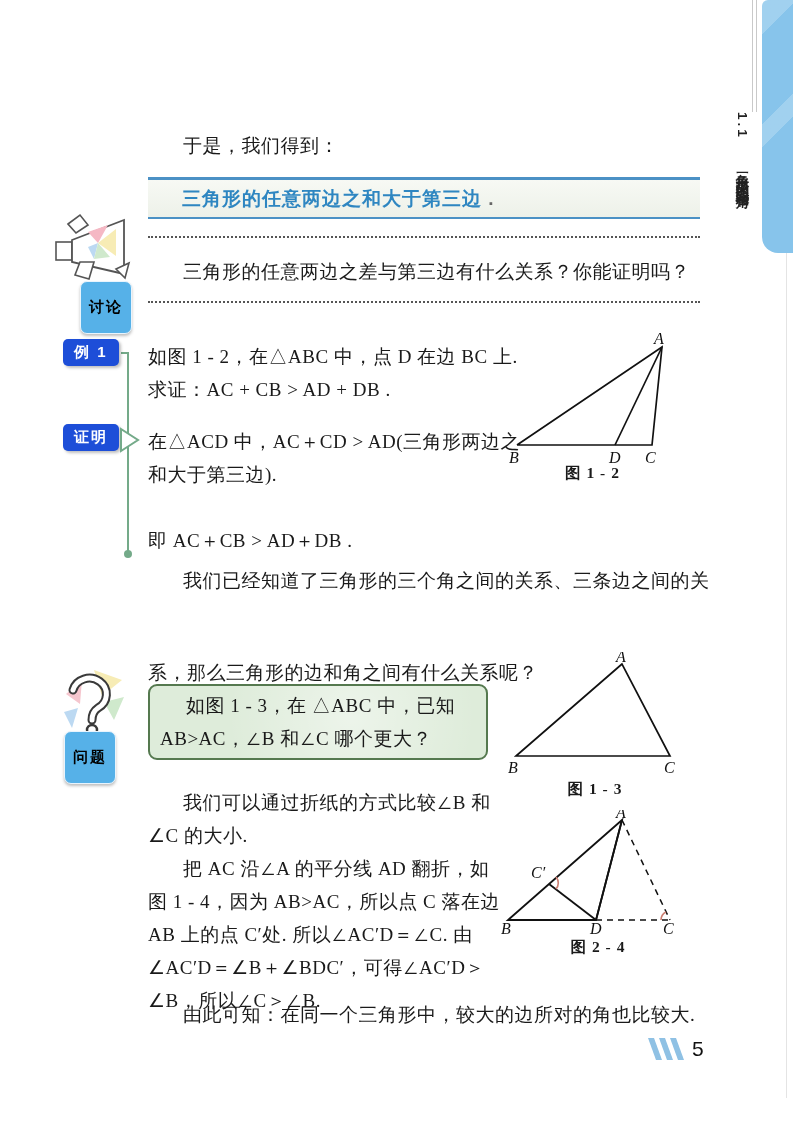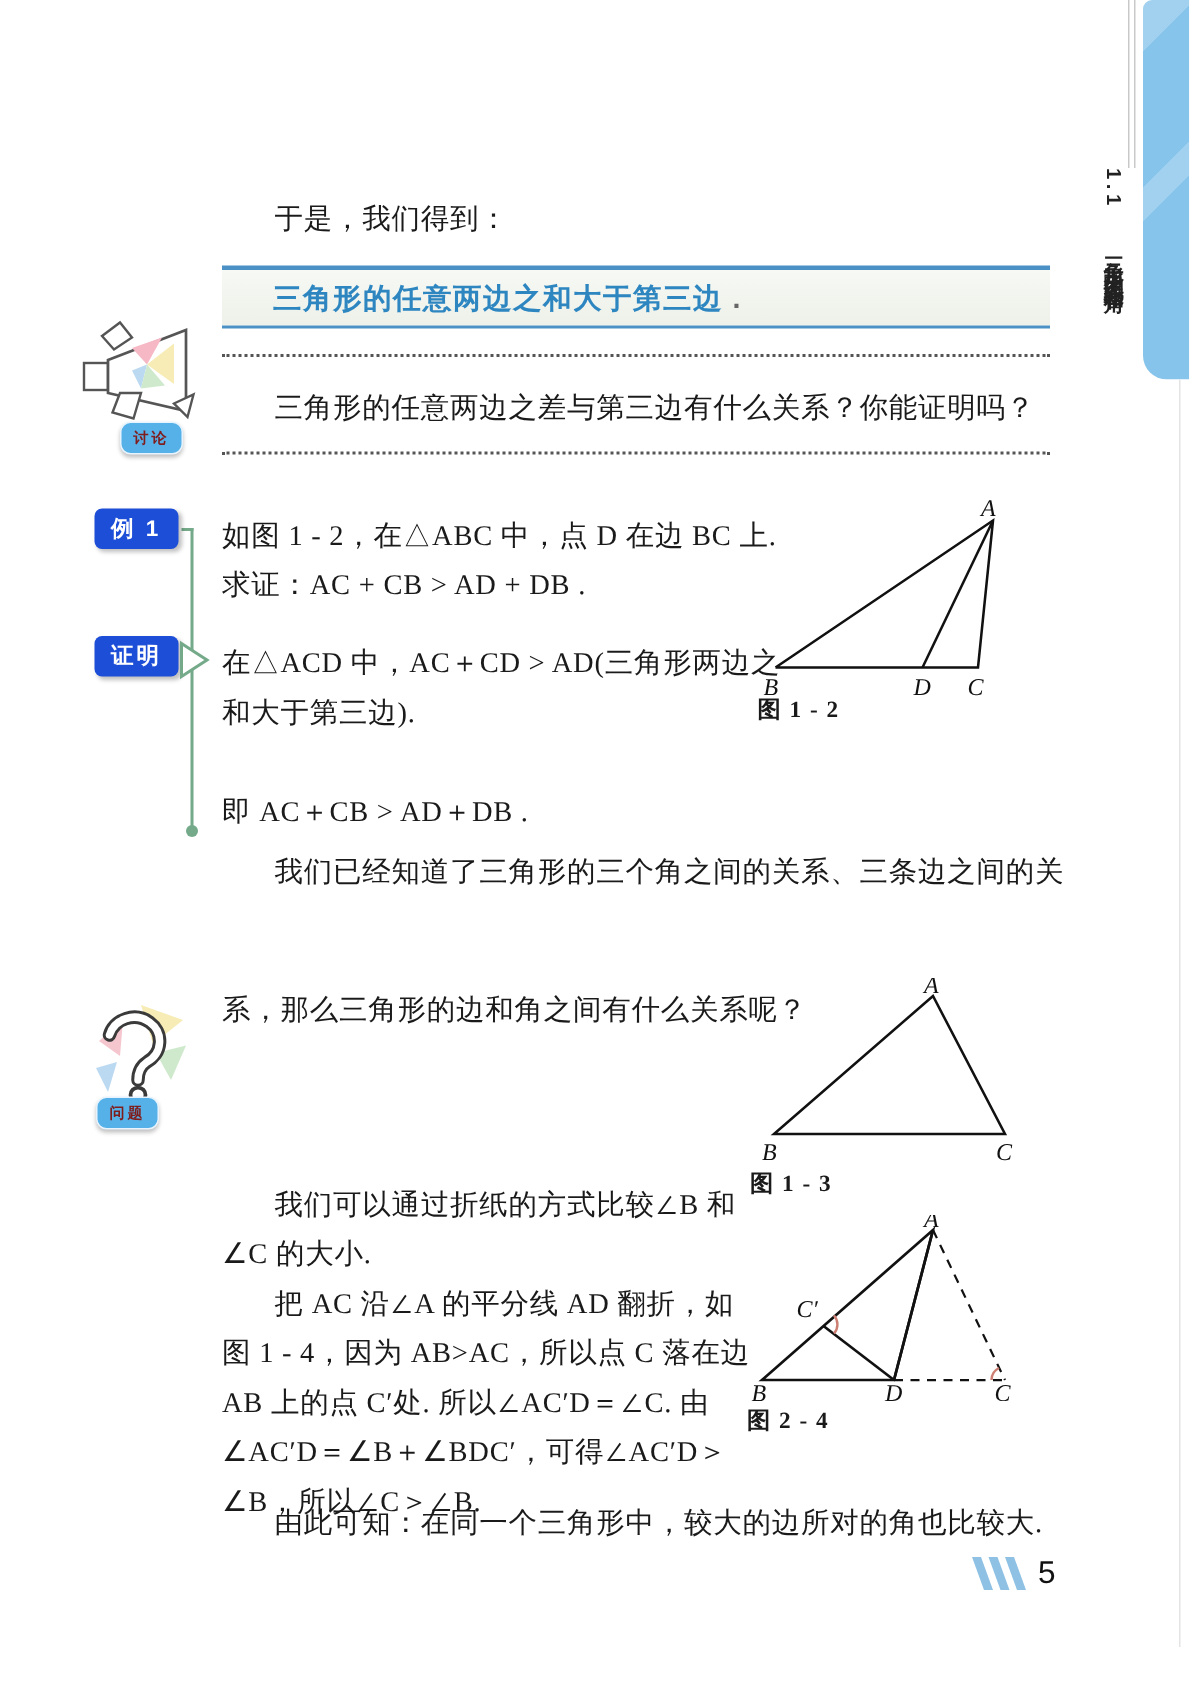--- a/index.html
+++ b/index.html
@@ -22,39 +22,39 @@
   #theorem-box{position:absolute;left:148px;top:177px;width:552px;height:37px;
                border-top:3px solid #4b91c5;border-bottom:2px solid #4b91c5;
                background:linear-gradient(#f7f9f4,#edf1e9);}
   #theorem-box .txt{position:absolute;left:34px;top:6px;font-weight:bold;font-size:19px;
                     color:#2e86c1;letter-spacing:1px;font-family:"Liberation Sans",sans-serif;}
   #theorem-box .dot{color:#666;font-weight:bold;}
 
   .dotted{position:absolute;left:148px;width:552px;height:0;border-top:2px dotted #555;}
 
   
-  .blue-badge{position:absolute;background:#56b1e8;color:#7f1d1d;font-family:"Liberation Sans",sans-serif;
-              font-weight:bold;font-size:10px;padding:3px 8px;border-radius:7px;
+  .blue-badge{position:absolute;background:#56b1e8;color:#000000;font-family:"Liberation Sans",sans-serif;
+              font-weight:bold;font-size:15px;padding:16px 8px;border-radius:7px;
               border:1px solid #e8f4fd;box-shadow:0 2px 3px rgba(0,0,0,.25);letter-spacing:2px;}
   .green-badge{position:absolute;background:#1d4ed8;color:#fff;font-family:"Liberation Sans",sans-serif;
               font-weight:bold;font-size:15px;padding:4px 11px;border-radius:5px;
               box-shadow:2px 2px 3px rgba(0,0,0,.25);letter-spacing:2px;}
 
   #timeline{position:absolute;left:127px;top:352px;width:2px;height:202px;background:#74aa89;}
   #timeline-dot{position:absolute;left:124px;top:550px;width:8px;height:8px;border-radius:50%;background:#74aa89;}
   #timeline-tick{position:absolute;left:121px;top:352px;width:8px;height:2px;background:#74aa89;}
   #proof-arrow{position:absolute;left:119px;top:426px;}
 
   
   #problem-box{position:absolute;left:148px;top:684px;width:336px;height:72px;background:#deecda;
                border:2px solid #55794f;border-radius:9px;
                background-image:radial-gradient(circle at 60% 40%,rgba(255,255,255,.45),rgba(255,255,255,0) 60%);}
   #problem-box .bl{position:absolute;font-size:19px;white-space:nowrap;letter-spacing:.5px;}
 
-  .fig-caption{position:absolute;text-align:left;font-weight:bold;font-size:15.5px;letter-spacing:1px;}
+  .fig-caption{position:absolute;text-align:center;font-weight:bold;font-size:15.5px;letter-spacing:1px;}
 
   svg text{font-family:"Liberation Serif",serif;font-style:italic;font-size:16px;fill:#111;}
 
   #footer{position:absolute;left:646px;top:1036px;display:flex;align-items:center;gap:6px;}
   #page-num{font-family:"Liberation Sans",sans-serif;font-size:21px;color:#111;}
 </style>
 </head>
 <body>
 
 <div id="page">
@@ -126,20 +126,24 @@
     <polygon points="38,4 66,14 46,30" fill="#f7ecb5"></polygon>
     <polygon points="10,28 26,14 24,38" fill="#f5c6ce"></polygon>
     <polygon points="48,36 68,31 58,54" fill="#cfe9cc"></polygon>
     <polygon points="8,46 22,42 16,62" fill="#bcd9f2"></polygon>
     <path d="M17 24 A 17 16 0 1 1 42 42 Q 36 46 36 54" fill="none" stroke="#3a3a3a" stroke-width="9" stroke-linecap="round"></path>
     <path d="M17 24 A 17 16 0 1 1 42 42 Q 36 46 36 54" fill="none" stroke="#ffffff" stroke-width="5" stroke-linecap="round"></path>
     <circle cx="36" cy="64" r="5" fill="#fff" stroke="#3a3a3a" stroke-width="2.5"></circle>
   </svg>
   <div class="blue-badge" style="left:64px;top:731px">问题</div>
 
+  <div id="problem-box">
+    <div class="bl" style="left:36px;top:7px">如图 1 - 3，在 △ABC 中，已知</div>
+    <div class="bl" style="left:10px;top:40px">AB&gt;AC，∠B 和∠C 哪个更大？</div>
+  </div>
 
   <svg style="position:absolute;left:500px;top:652px" width="190" height="122" viewBox="0 0 190 122">
     <polygon points="122,12 16,104 170,104" fill="none" stroke="#111" stroke-width="1.7"></polygon>
     <text x="116" y="10">A</text>
     <text x="8" y="121">B</text>
     <text x="164" y="121">C</text>
   </svg>
   <div class="fig-caption" style="left:500px;top:779px;width:190px">图 1 - 3</div>
 
   <div class="tline" style="left:183px;top:790px">我们可以通过折纸的方式比较∠B 和</div>

